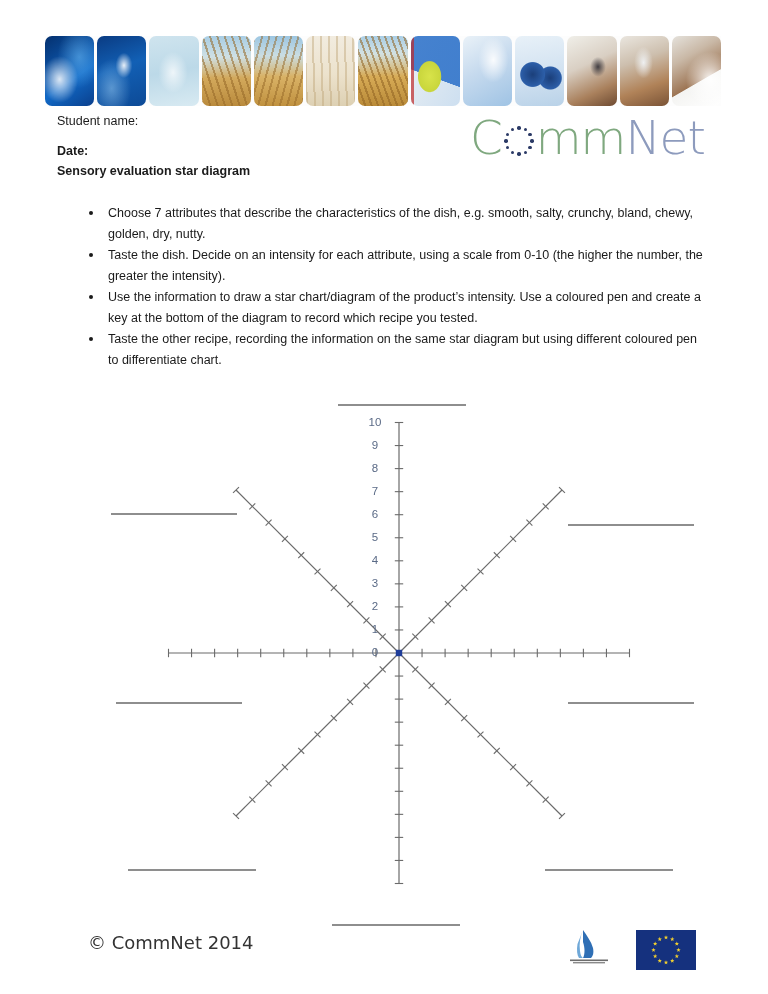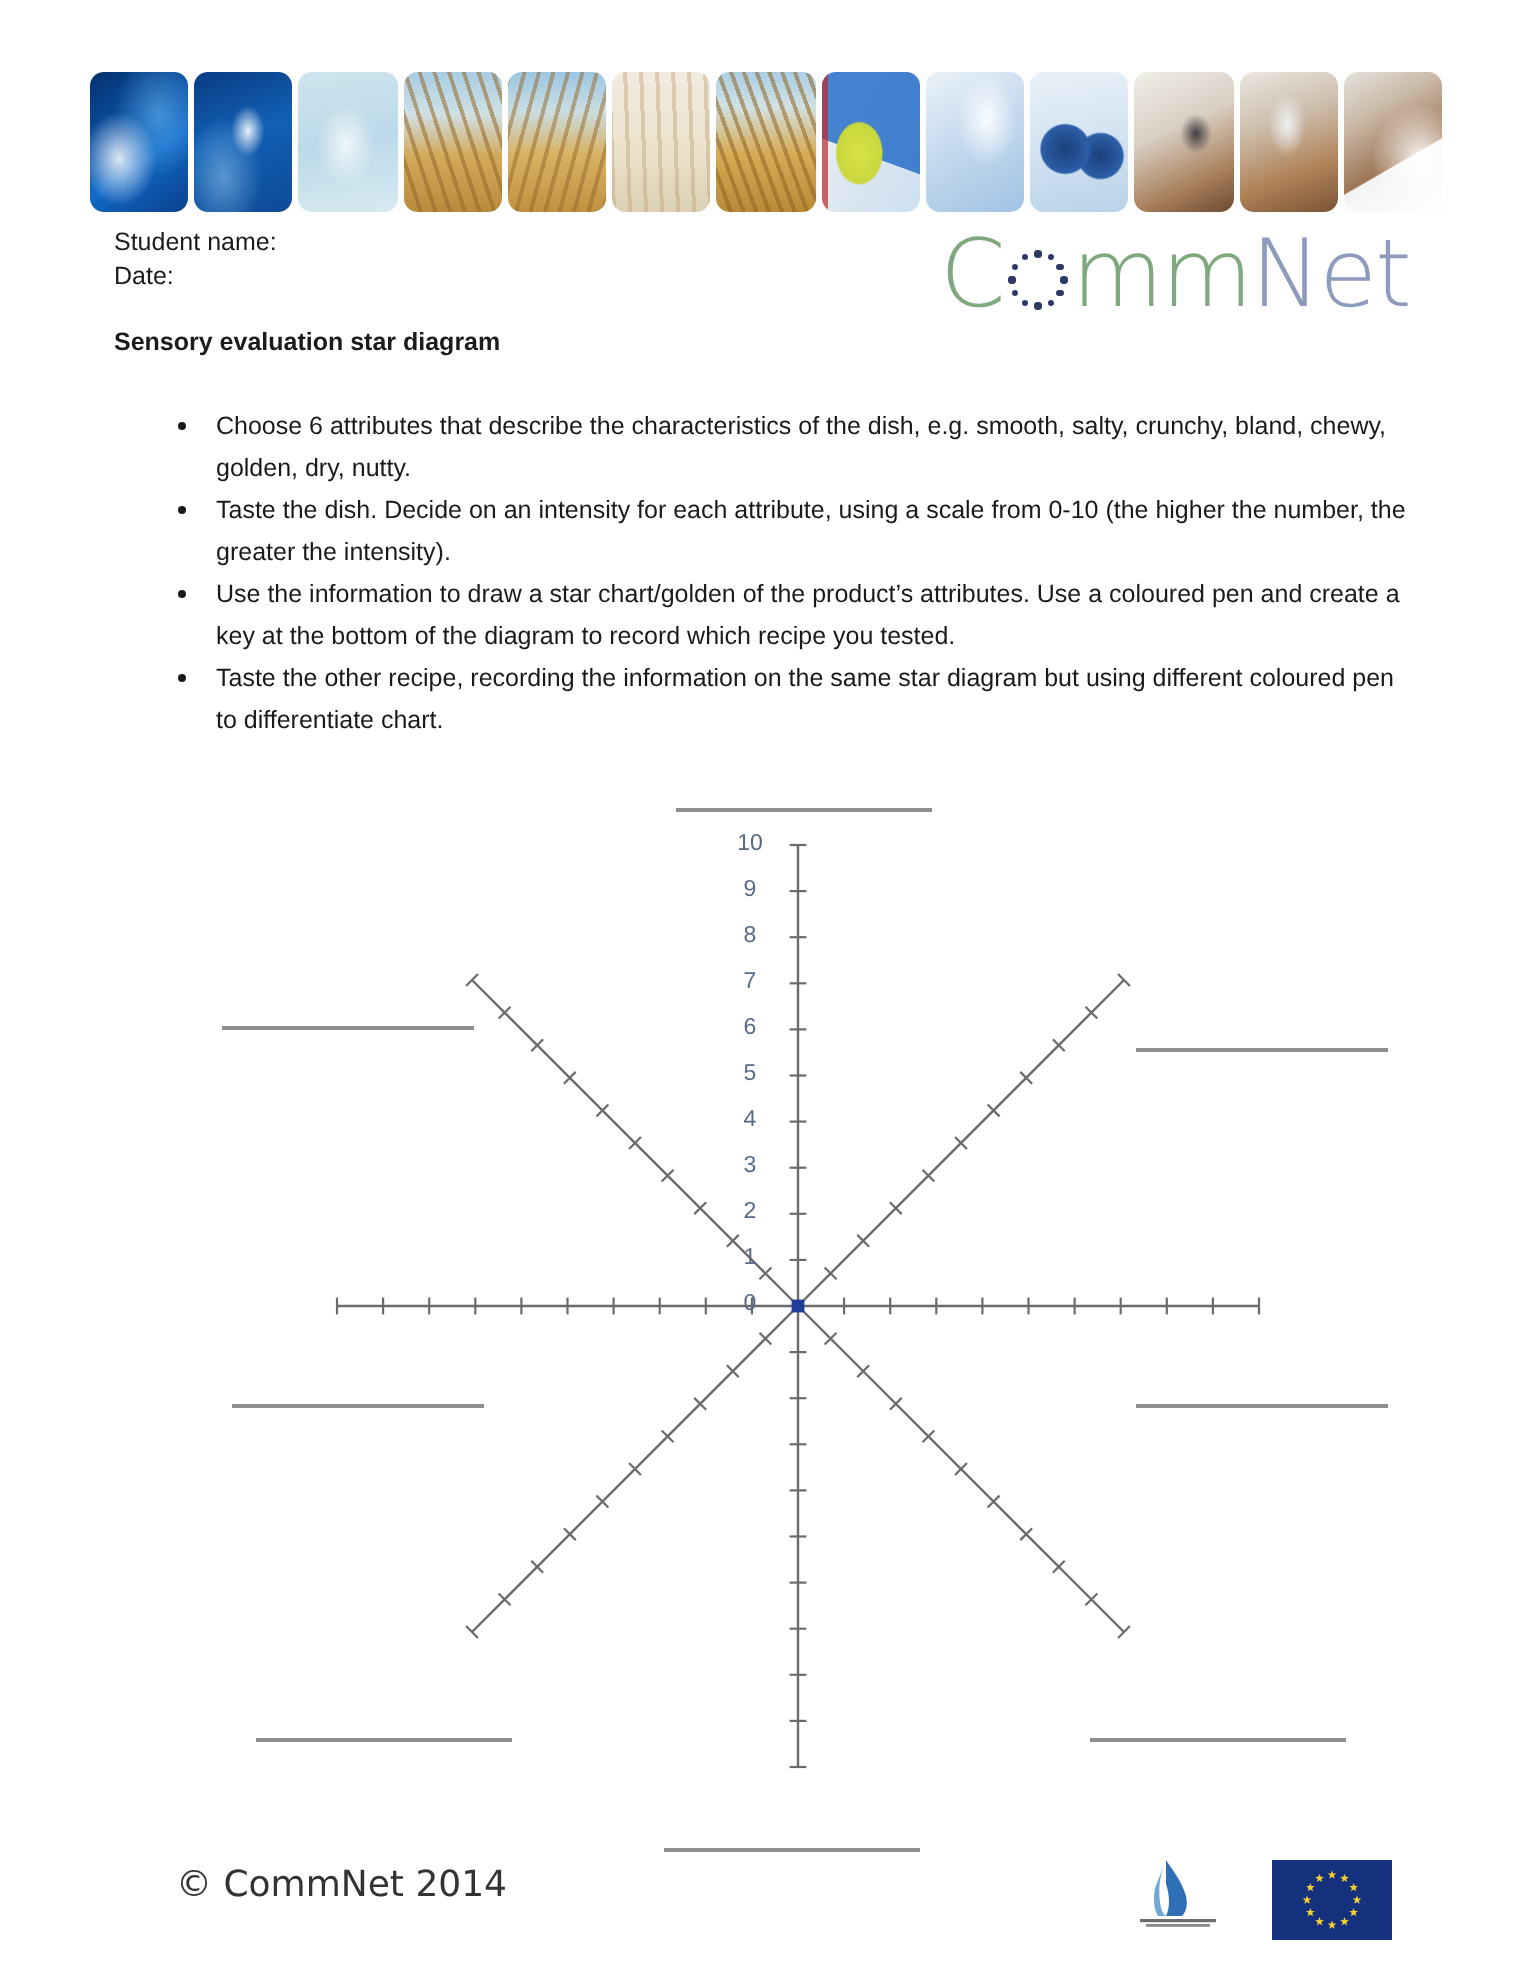--- a/index.html
+++ b/index.html
@@ -9,21 +9,21 @@
     color:#1a1a1a;position:relative;overflow:hidden;
   }
   
   .banner{position:absolute;left:45px;top:36px;width:676px;height:70px;
           display:flex;gap:3px;background:#fdfdfd;}
   .tile{flex:1 1 auto;height:70px;border-radius:7px;overflow:hidden;position:relative;}
   .tile i{position:absolute;inset:0;display:block;}
   
   .lbl{position:absolute;font-size:12.5px;line-height:17px;color:#1b1b1b;}
   #student-name{left:57px;top:113px;}
-  #date-line{left:57px;top:130px;}
+  #date-line{left:57px;top:143px;font-weight:bold;}
   #heading{left:57px;top:163px;font-size:12.5px;font-weight:bold;}
   
   .logo{position:absolute;left:470px;top:112px;width:250px;height:52px;
         font-size:47px;line-height:52px;letter-spacing:-1px;
         font-family:"DejaVu Sans",sans-serif;font-weight:300;white-space:nowrap;}
   .logo .c1{color:#7fa87f;}
   .logo .c2{color:#8d9bbd;}
   .logo .dotted-o{display:inline-block;position:relative;width:34px;height:34px;
                   vertical-align:-4px;}
   .logo .dotted-o b{position:absolute;width:3.4px;height:3.4px;border-radius:50%;
@@ -110,23 +110,23 @@
 <div class="lbl" id="student-name">Student name:</div>
 <div class="lbl" id="date-line">Date:</div>
 
 <div class="logo">
   <span class="c1">C</span><span class="dotted-o" id="dotted-o"><b style="left: 15.3px; top: 2.3px; background: rgb(43, 58, 102);"></b><b style="left: 21.8px; top: 4.04167px; background: rgb(43, 58, 102);"></b><b style="left: 26.5583px; top: 8.8px; background: rgb(43, 58, 102);"></b><b style="left: 28.3px; top: 15.3px; background: rgb(43, 58, 102);"></b><b style="left: 26.5583px; top: 21.8px; background: rgb(43, 58, 102);"></b><b style="left: 21.8px; top: 26.5583px; background: rgb(43, 58, 102);"></b><b style="left: 15.3px; top: 28.3px; background: rgb(43, 58, 102);"></b><b style="left: 8.8px; top: 26.5583px; background: rgb(43, 58, 102);"></b><b style="left: 4.04167px; top: 21.8px; background: rgb(43, 58, 102);"></b><b style="left: 2.3px; top: 15.3px; background: rgb(43, 58, 102);"></b><b style="left: 4.04167px; top: 8.8px; background: rgb(43, 58, 102);"></b><b style="left: 8.8px; top: 4.04167px; background: rgb(43, 58, 102);"></b></span><span class="c1">mm</span><span class="c2">Net</span>
 </div>
 
 <div class="lbl" id="heading">Sensory evaluation star diagram</div>
 
 <ul class="instructions">
-  <li>Choose 6 attributes that describe the characteristics of the dish, e.g. smooth, salty, crunchy, bland, chewy, golden, dry, nutty.</li>
+  <li>Choose 7 attributes that describe the characteristics of the dish, e.g. smooth, salty, crunchy, bland, chewy, golden, dry, nutty.</li>
   <li>Taste the dish. Decide on an intensity for each attribute, using a scale from 0-10 (the higher the number, the greater the intensity).</li>
-  <li>Use the information to draw a star chart/golden of the product’s attributes. Use a coloured pen and create a key at the bottom of the diagram to record which recipe you tested.</li>
+  <li>Use the information to draw a star chart/diagram of the product’s intensity. Use a coloured pen and create a key at the bottom of the diagram to record which recipe you tested.</li>
   <li>Taste the other recipe, recording the information on the same star diagram but using different coloured pen to differentiate chart.</li>
 </ul>
 
 <div class="diagram">
   <svg width="768" height="560" viewBox="0 0 768 560" id="star-svg">
       <line x1="399" y1="271" x2="399" y2="40.5" stroke="#6b6b6b" stroke-width="1.2" stroke-linecap="butt"></line>
       <line x1="394.8" y1="247.95" x2="403.2" y2="247.95" stroke="#6b6b6b" stroke-width="1.1" stroke-linecap="butt"></line>
       <line x1="394.8" y1="224.9" x2="403.2" y2="224.9" stroke="#6b6b6b" stroke-width="1.1" stroke-linecap="butt"></line>
       <line x1="394.8" y1="201.85" x2="403.2" y2="201.85" stroke="#6b6b6b" stroke-width="1.1" stroke-linecap="butt"></line>
       <line x1="394.8" y1="178.8" x2="403.2" y2="178.8" stroke="#6b6b6b" stroke-width="1.1" stroke-linecap="butt"></line>

